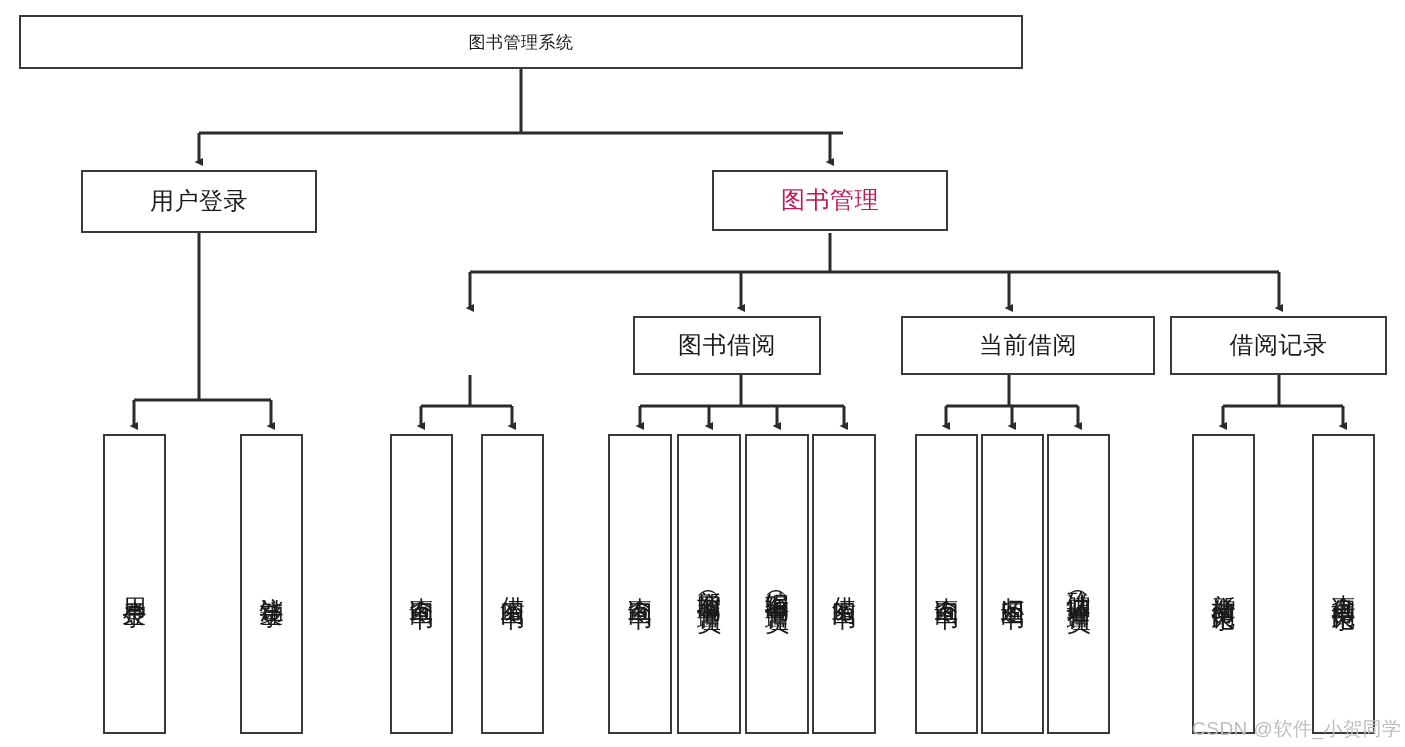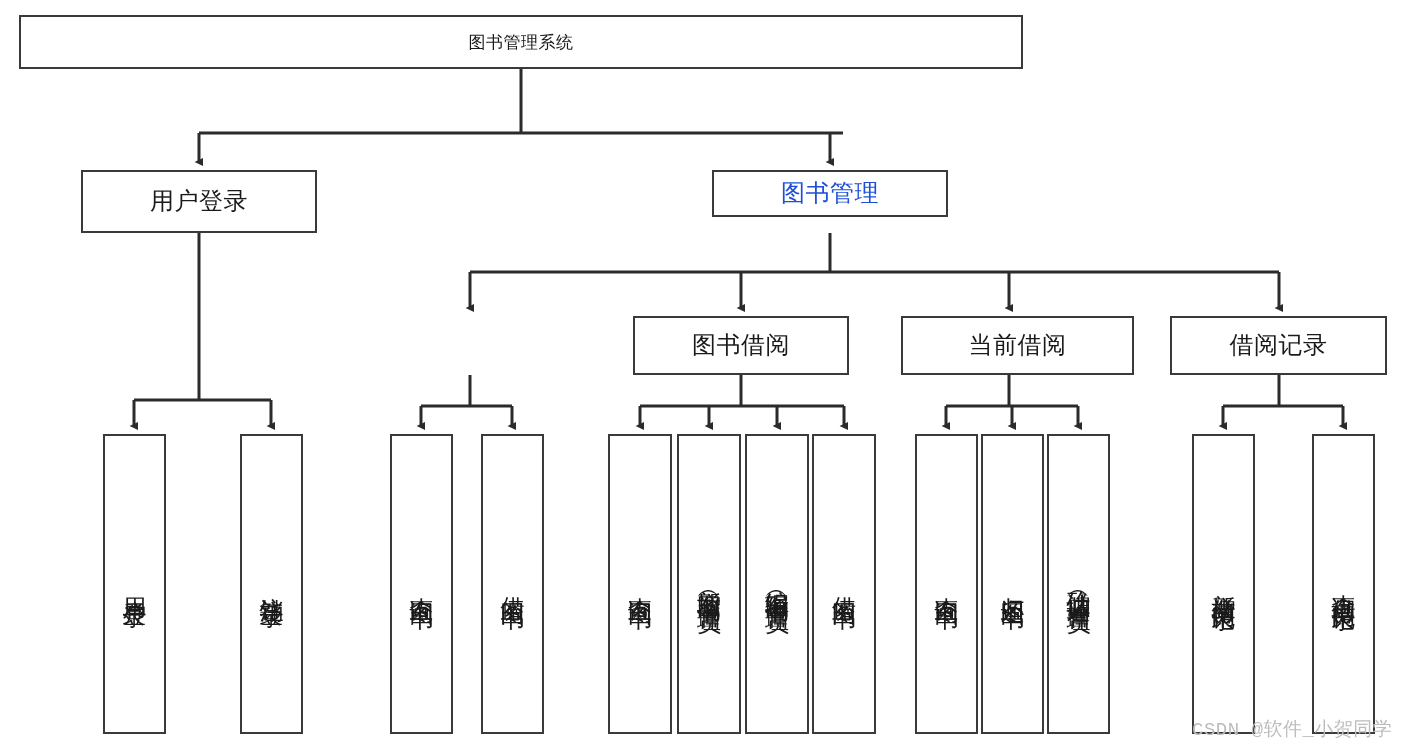--- a/index.html
+++ b/index.html
@@ -63,21 +63,21 @@
     line-height: 1;
     letter-spacing: 3px;
     white-space: nowrap;
   }
   .watermark {
     position: absolute;
     color: #bdbdbd;
     font-size: 19px;
     white-space: nowrap;
     letter-spacing: 0.5px;
-    font-family: Liberation Mono, monospace;
+    font-family: Liberation Sans, sans-serif;
     text-align: center;
   }
 </style>
 </head>
 <body>
 
 <div id="canvas" style="background: rgb(255, 255, 255);">
 
   <svg id="edges" viewBox="0 0 1405 747" xmlns="http://www.w3.org/2000/svg">
     <defs>
@@ -129,28 +129,28 @@
     </g>
   </svg>
 
   <div class="node horiz root" style="left: 19px; top: 15px; width: 1004px; height: 54px; border-color: rgb(58, 58, 58); background: rgb(255, 255, 255); color: rgb(26, 26, 26);">
     <span class="label">图书管理系统</span>
   </div>
 
   <div class="node horiz" style="left: 81px; top: 170px; width: 236px; height: 63px; border-color: rgb(58, 58, 58); background: rgb(255, 255, 255); color: rgb(26, 26, 26);">
     <span class="label">用户登录</span>
   </div>
-  <div class="node horiz" style="left: 712px; top: 170px; width: 236px; height: 47px; border-color: rgb(58, 58, 58); background: rgb(255, 255, 255); color: #1d4ed8;">
+  <div class="node horiz" style="left: 712px; top: 170px; width: 236px; height: 61px; border-color: rgb(58, 58, 58); background: rgb(255, 255, 255); color: #be185d;">
     <span class="label">图书管理</span>
   </div>
 
-  <div class="node horiz" style="left: 633px; top: 316px; width: 216px; height: 59px; border-color: rgb(58, 58, 58); background: rgb(255, 255, 255); color: rgb(26, 26, 26);">
+  <div class="node horiz" style="left: 633px; top: 316px; width: 188px; height: 59px; border-color: rgb(58, 58, 58); background: rgb(255, 255, 255); color: rgb(26, 26, 26);">
     <span class="label">图书借阅</span>
   </div>
-  <div class="node horiz" style="left: 901px; top: 316px; width: 233px; height: 59px; border-color: rgb(58, 58, 58); background: rgb(255, 255, 255); color: rgb(26, 26, 26);">
+  <div class="node horiz" style="left: 901px; top: 316px; width: 254px; height: 59px; border-color: rgb(58, 58, 58); background: rgb(255, 255, 255); color: rgb(26, 26, 26);">
     <span class="label">当前借阅</span>
   </div>
   <div class="node horiz" style="left: 1170px; top: 316px; width: 217px; height: 59px; border-color: rgb(58, 58, 58); background: rgb(255, 255, 255); color: rgb(26, 26, 26); text-align: center;">
     <span class="label">借阅记录</span>
   </div>
 
   <div class="node vert" style="left: 103px; top: 434px; width: 63px; height: 300px; border-color: rgb(58, 58, 58); background: rgb(255, 255, 255); color: rgb(26, 26, 26);">
     <span class="label">用户登录</span>
   </div>
   <div class="node vert" style="left: 240px; top: 434px; width: 63px; height: 300px; border-color: rgb(58, 58, 58); background: rgb(255, 255, 255); color: rgb(26, 26, 26);">

